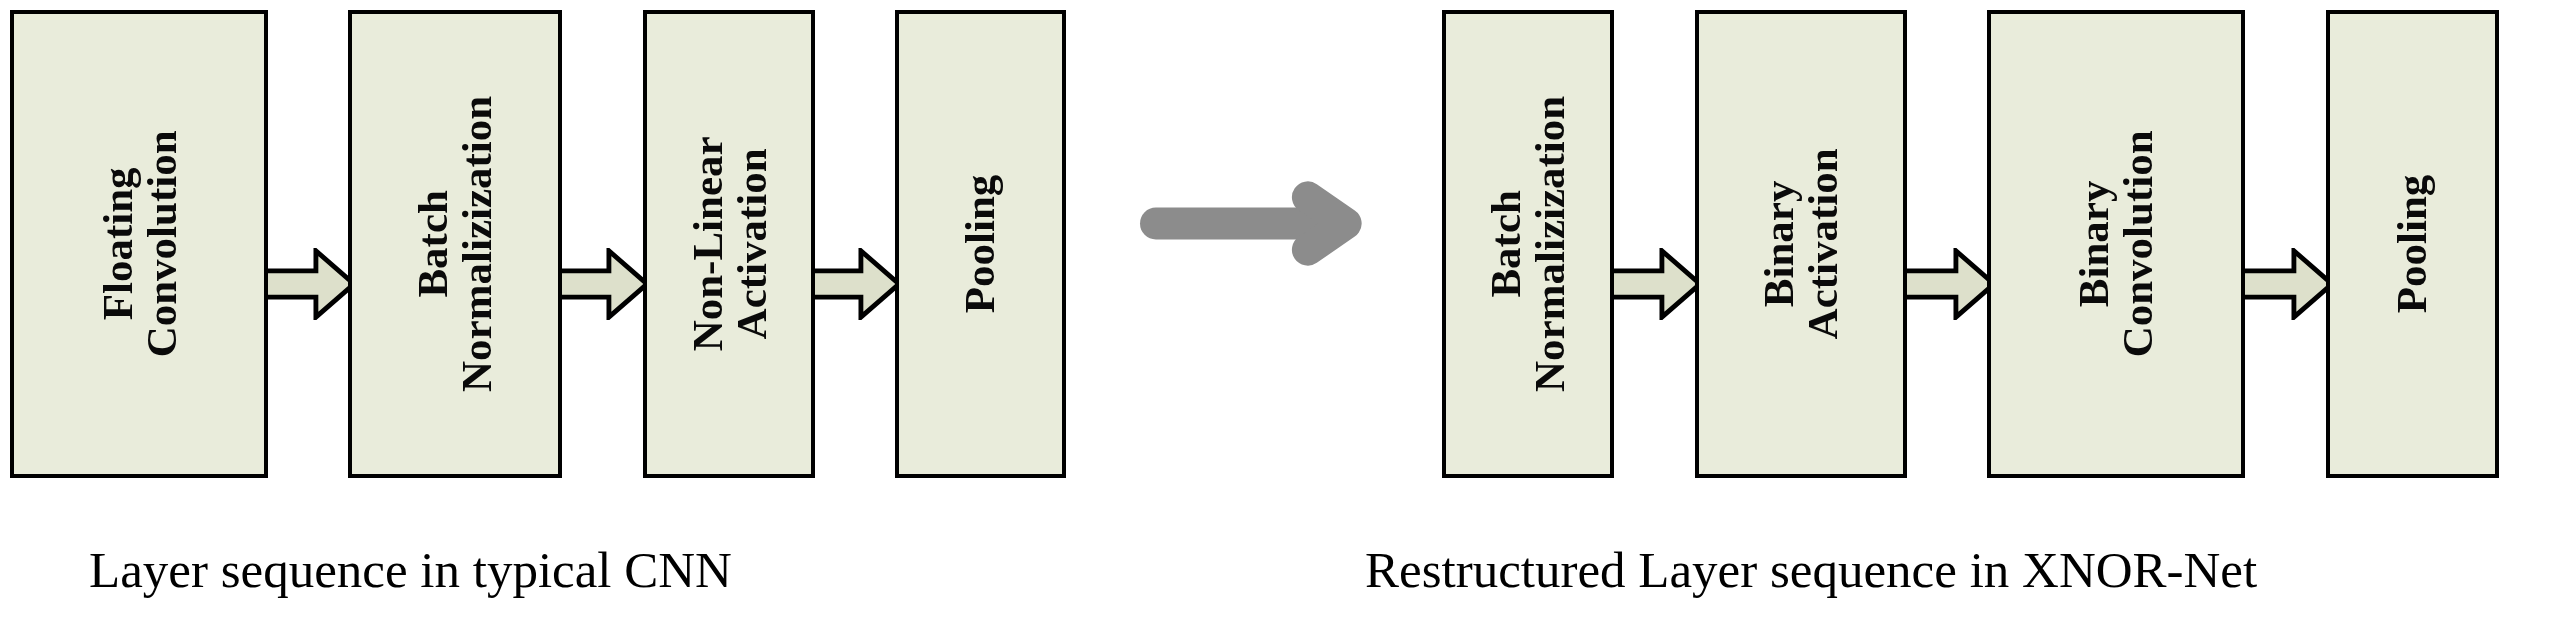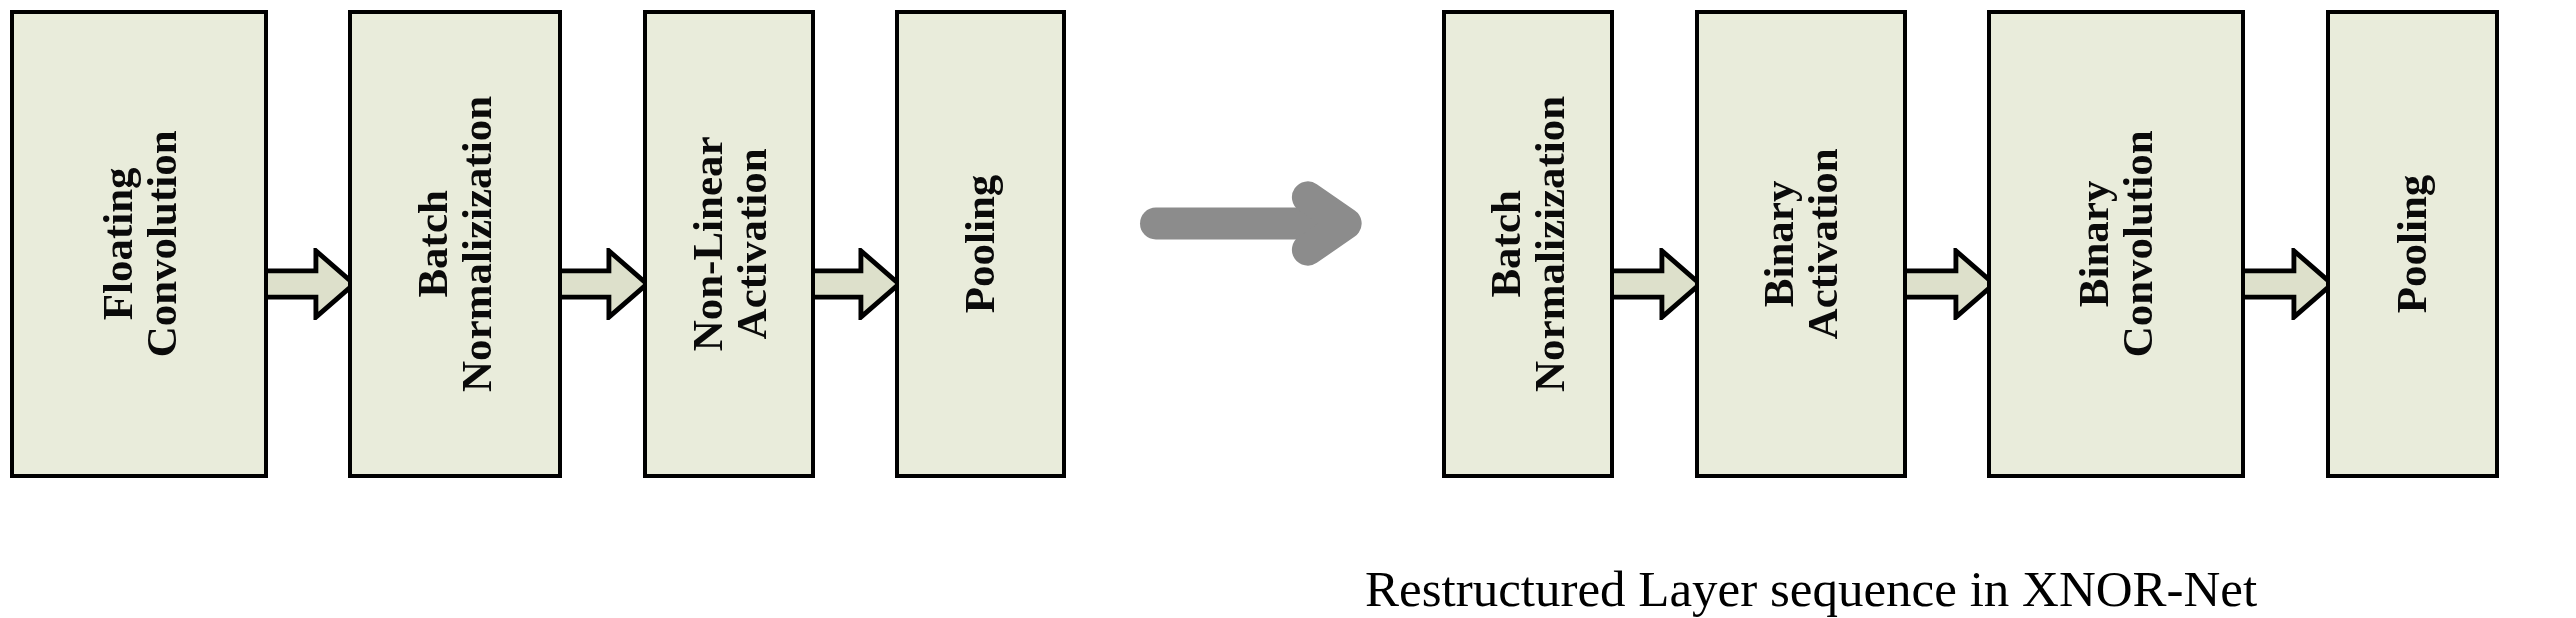--- a/index.html
+++ b/index.html
@@ -166,17 +166,18 @@
       <span class="l2">Convolution</span>
     </div>
   </div>
 
   <div class="layer-box" style="left:2326px; top:9.7px; width:173px; height:468px;">
     <div class="label-rot">
       <span class="l1">Pooling</span>
     </div>
   </div>
 
+  <div class="caption" style="left:89px; top:541px;">Layer sequence in typical CNN</div>
 
-  <div class="caption" style="left:1365px; top:560px;">Restructured Layer sequence in XNOR-Net</div>
+  <div class="caption" style="left:1365px; top:541px;">Restructured Layer sequence in XNOR-Net</div>
 
 </div>
 
 
 </body></html>

